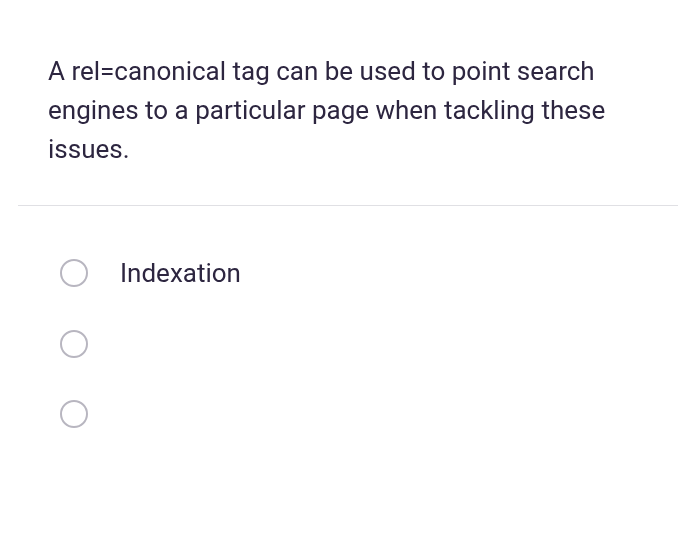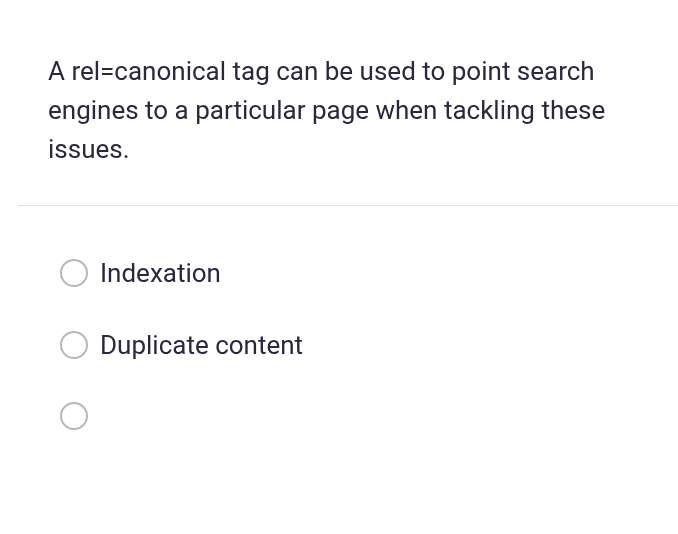--- a/index.html
+++ b/index.html
@@ -28,20 +28,21 @@
       background: #e0e0e4;
       margin-top: 36px;
       width: 100%;
     }
     .options-container {
       padding: 34px 24px 0 30px;
     }
     .option {
       display: flex;
       align-items: center;
+      gap: 20px;
       margin-bottom: 30px;
       cursor: pointer;
     }
     .radio-circle {
       width: 28px;
       height: 28px;
       border: 2px solid #b8b6c0;
       border-radius: 50%;
       flex-shrink: 0;
     }
@@ -60,18 +61,17 @@
 
 <div class="divider"></div>
 
 <div class="options-container">
   <div class="option">
     <span class="radio-circle"></span>
     <span class="option-label">Indexation</span>
   </div>
   <div class="option">
     <span class="radio-circle"></span>
-    <span class="option-label">Duplicate content</span>
   </div>
   <div class="option">
     <span class="radio-circle"></span>
   </div>
 </div>
 
 </body></html>

